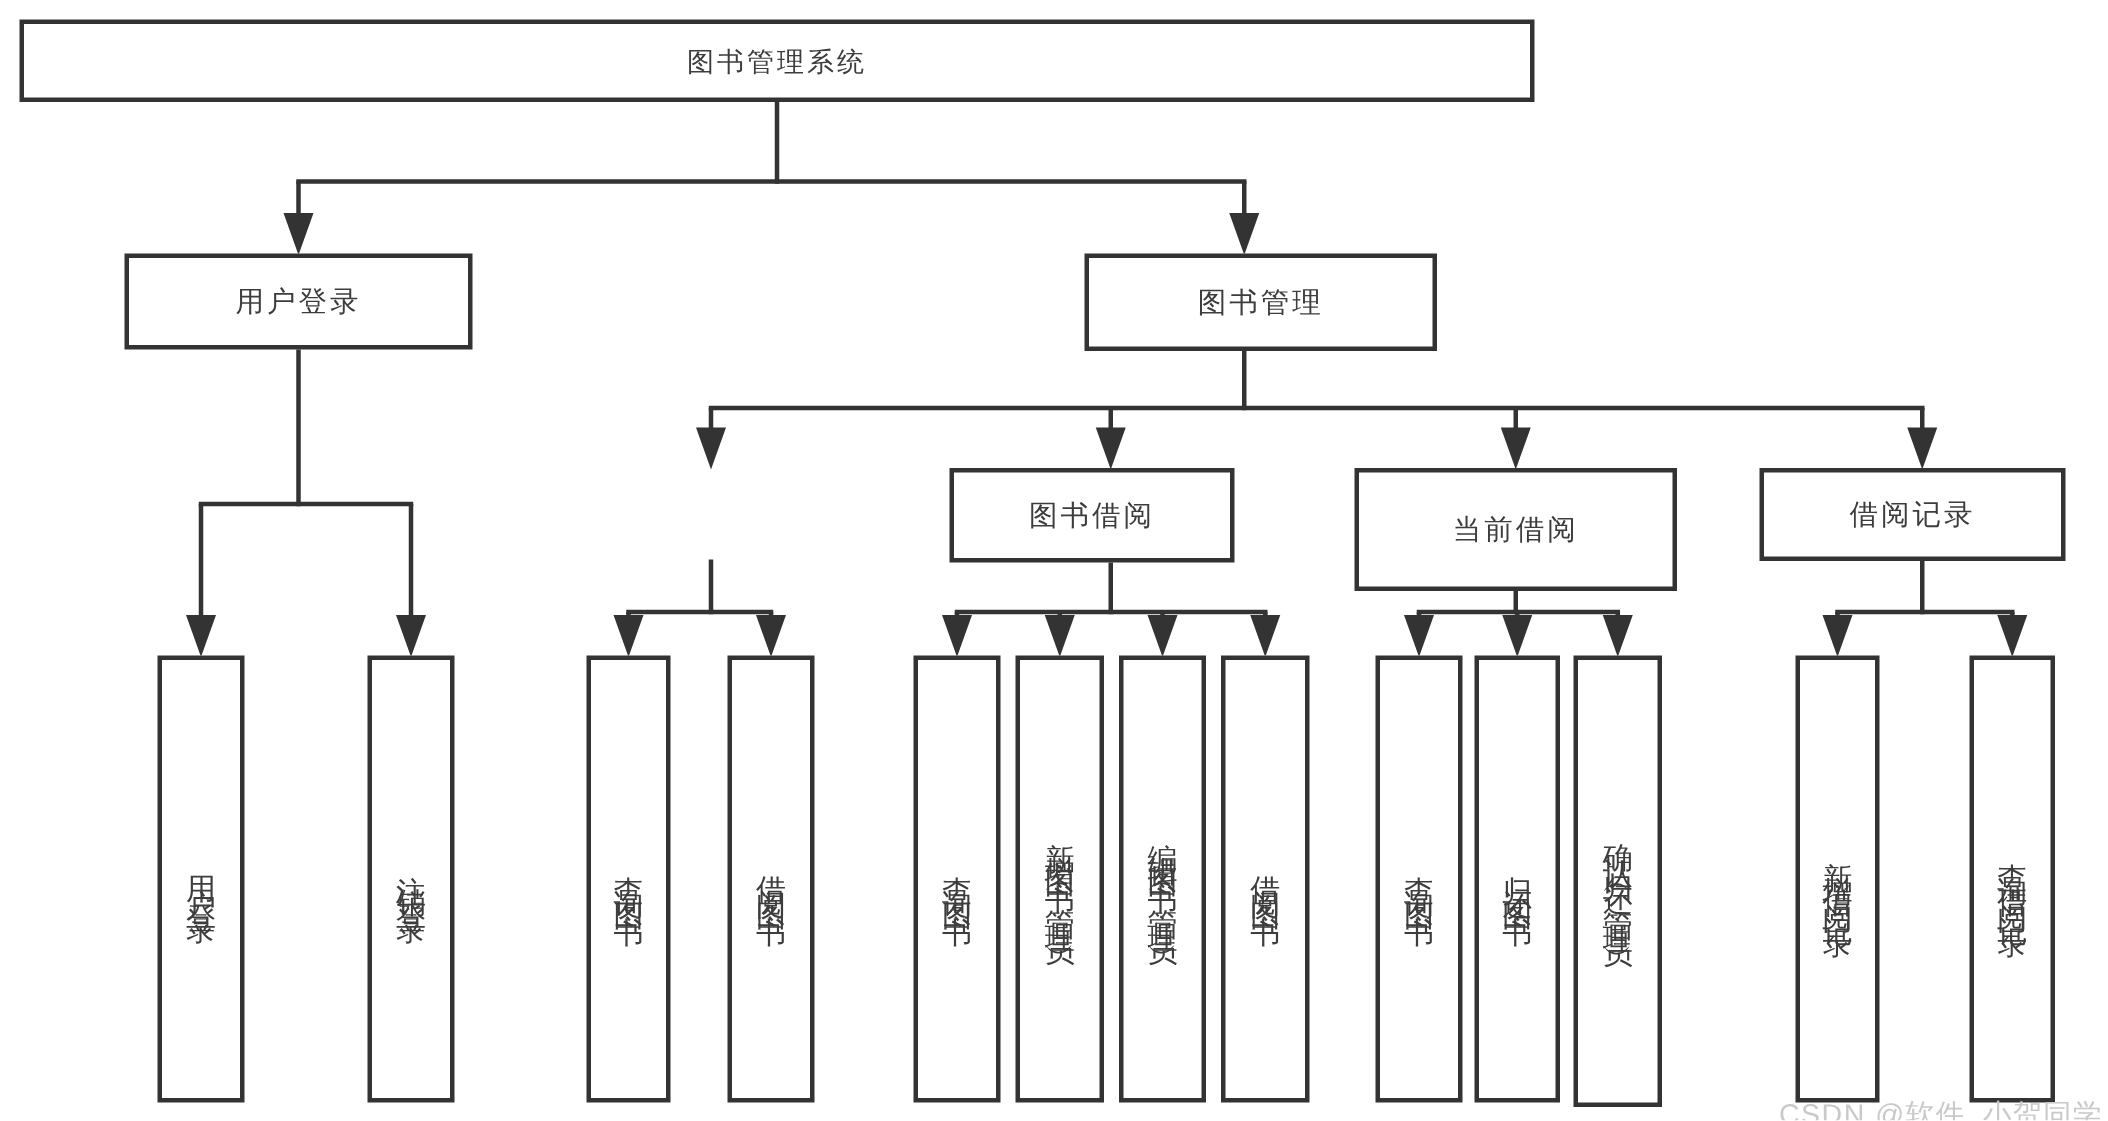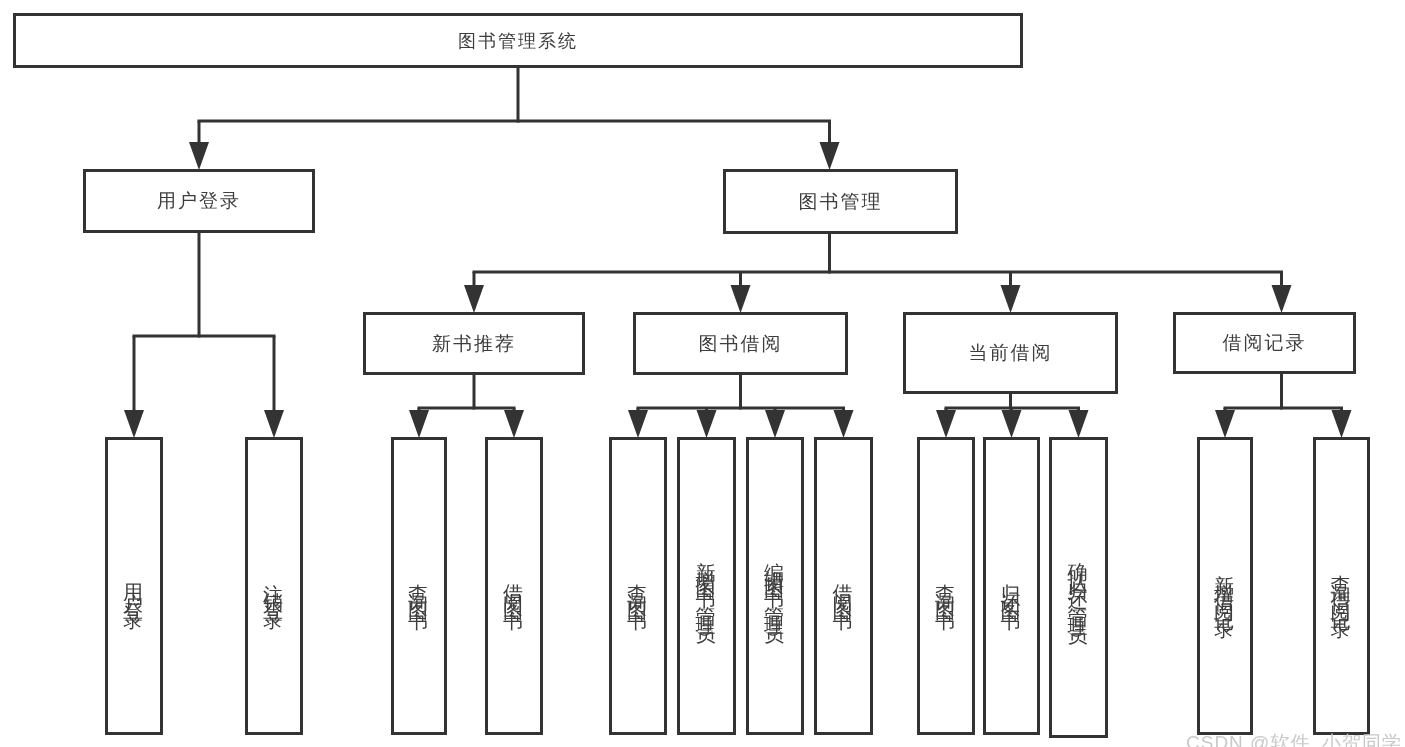--- a/index.html
+++ b/index.html
@@ -105,24 +105,23 @@
       <polygon points="1215,410 1235,410 1225,438"></polygon>
       <polygon points="1331.5,410 1351.5,410 1341.5,438"></polygon>
     </g>
   </svg>
 
   <div class="hbox root" style="left:13px;top:13px;width:1010px;height:55px;">图书管理系统</div>
 
   <div class="hbox" style="left:83px;top:169px;width:232px;height:64px;">用户登录</div>
   <div class="hbox" style="left:723px;top:169px;width:235px;height:65px;">图书管理</div>
 
-  <div class="hbox" style="left:363px;top:312px;width:222px;height:63px;">新书推荐</div>
-  <div class="hbox" style="left:633px;top:312px;width:215px;height:63px;">图书借阅</div>
+  <div class="hbox" style="left:633px;top:312px;width:190px;height:63px;">图书借阅</div>
   <div class="hbox" style="left:903px;top:312px;width:215px;height:82px;">当前借阅</div>
-  <div class="hbox" style="left:1173px;top:312px;width:183px;height:62px;">借阅记录</div>
+  <div class="hbox" style="left:1173px;top:312px;width:204px;height:62px;">借阅记录</div>
 
   <div class="vbox" style="left:105px;top:437px;width:58px;height:298px;">用户登录</div>
   <div class="vbox" style="left:245px;top:437px;width:58px;height:298px;">注销登录</div>
   <div class="vbox" style="left:391px;top:437px;width:56px;height:298px;">查询图书</div>
   <div class="vbox" style="left:485px;top:437px;width:58px;height:298px;">借阅图书</div>
   <div class="vbox" style="left:609px;top:437px;width:58px;height:298px;">查询图书</div>
   <div class="vbox" style="left:677px;top:437px;width:59px;height:298px;">新增图书（管理员）</div>
   <div class="vbox" style="left:746px;top:437px;width:58px;height:298px;">编辑图书（管理员）</div>
   <div class="vbox" style="left:814px;top:437px;width:59px;height:298px;">借阅图书</div>
   <div class="vbox" style="left:917px;top:437px;width:58px;height:298px;">查询图书</div>

